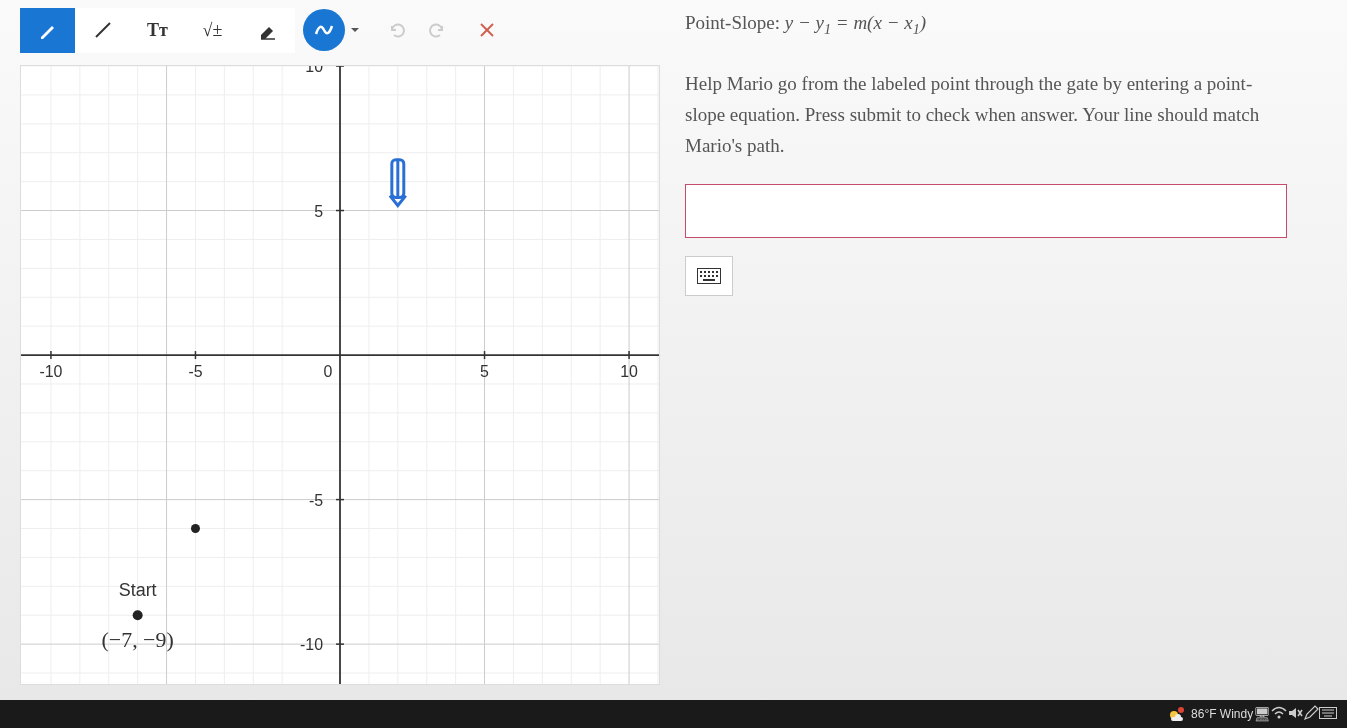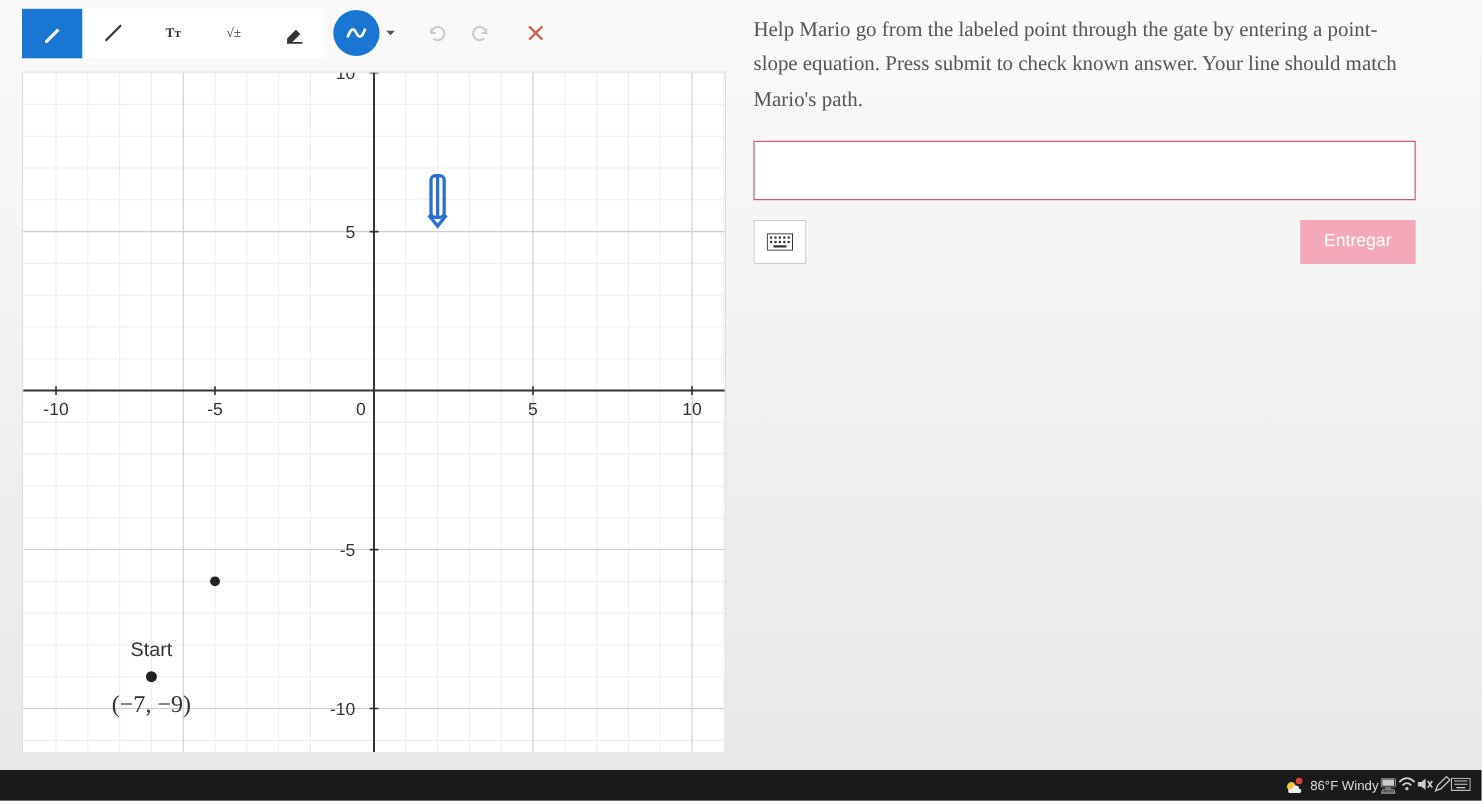--- a/index.html
+++ b/index.html
@@ -29,21 +29,21 @@
     }
     .tool-btn {
       width: 55px;
       height: 45px;
       display: flex;
       align-items: center;
       justify-content: center;
       background: white;
       border: none;
       cursor: pointer;
-      font-size: 12px;
+      font-size: 18px;
       color: #333;
     }
     .tool-btn.active {
       background: #1976d2;
       color: white;
     }
     .tool-btn.scribble {
       background: #1976d2;
       border-radius: 50%;
       width: 42px;
@@ -342,43 +342,46 @@
 
         <text class="start-label" x="117" y="532" text-anchor="middle">Start</text>
         <circle cx="117" cy="551" r="5" fill="#222"></circle>
         <text class="point-label" x="117" y="583" text-anchor="middle">(−7, −9)</text>
       </svg>
     </div>
   </div>
 
   <div class="right-panel">
 
-
-    <p class="help-text">Help Mario go from the labeled point through the gate by entering a point-slope equation. Press submit to check known answer. Your line should match Mario's path.</p>
+    <p class="formula-line">
+      <span>Point-Slope: </span>
+      <span class="formula-math">y − y<span class="sub">1</span> = m(x − x<span class="sub">1</span>)</span>
+    </p>
+
+    <p class="help-text">Help Mario go from the labeled point through the gate by entering a point-slope equation. Press submit to check when answer. Your line should match Mario's path.</p>
 
     <input type="text" class="answer-input" value="" style="">
 
     <div class="submit-row">
       <button class="keyboard-btn">
         <svg width="24" height="16" viewBox="0 0 24 16">
             <rect x="0.5" y="0.5" width="23" height="15" fill="none" stroke="#333"></rect>
             <rect x="3" y="3" width="2" height="2" fill="#333"></rect>
             <rect x="7" y="3" width="2" height="2" fill="#333"></rect>
             <rect x="11" y="3" width="2" height="2" fill="#333"></rect>
             <rect x="15" y="3" width="2" height="2" fill="#333"></rect>
             <rect x="19" y="3" width="2" height="2" fill="#333"></rect>
             <rect x="3" y="7" width="2" height="2" fill="#333"></rect>
             <rect x="7" y="7" width="2" height="2" fill="#333"></rect>
             <rect x="11" y="7" width="2" height="2" fill="#333"></rect>
             <rect x="15" y="7" width="2" height="2" fill="#333"></rect>
             <rect x="19" y="7" width="2" height="2" fill="#333"></rect>
             <rect x="6" y="11" width="12" height="2" fill="#333"></rect>
           </svg>
       </button>
-      <button class="submit-btn">Entregar</button>
     </div>
   </div>
 </div>
 
 <div class="taskbar">
   <div class="weather">
     <svg width="18" height="18" viewBox="0 0 18 18">
         <circle cx="7" cy="10" r="4" fill="#f5c542"></circle>
         <path d="M6 12 Q 4 12 4 14 Q 4 16 6 16 L 14 16 Q 16 16 16 14 Q 16 12 14 12 Q 14 9 11 9 Q 8 9 8 12 Z" fill="#eee"></path>
         <circle cx="14" cy="5" r="3" fill="#d43"></circle>

